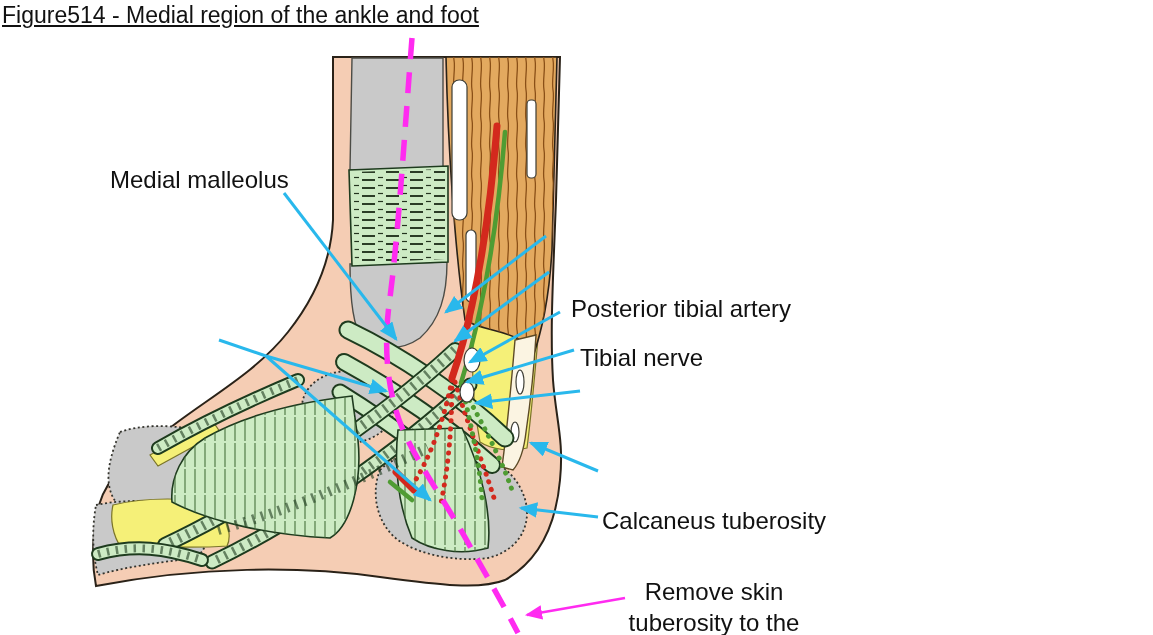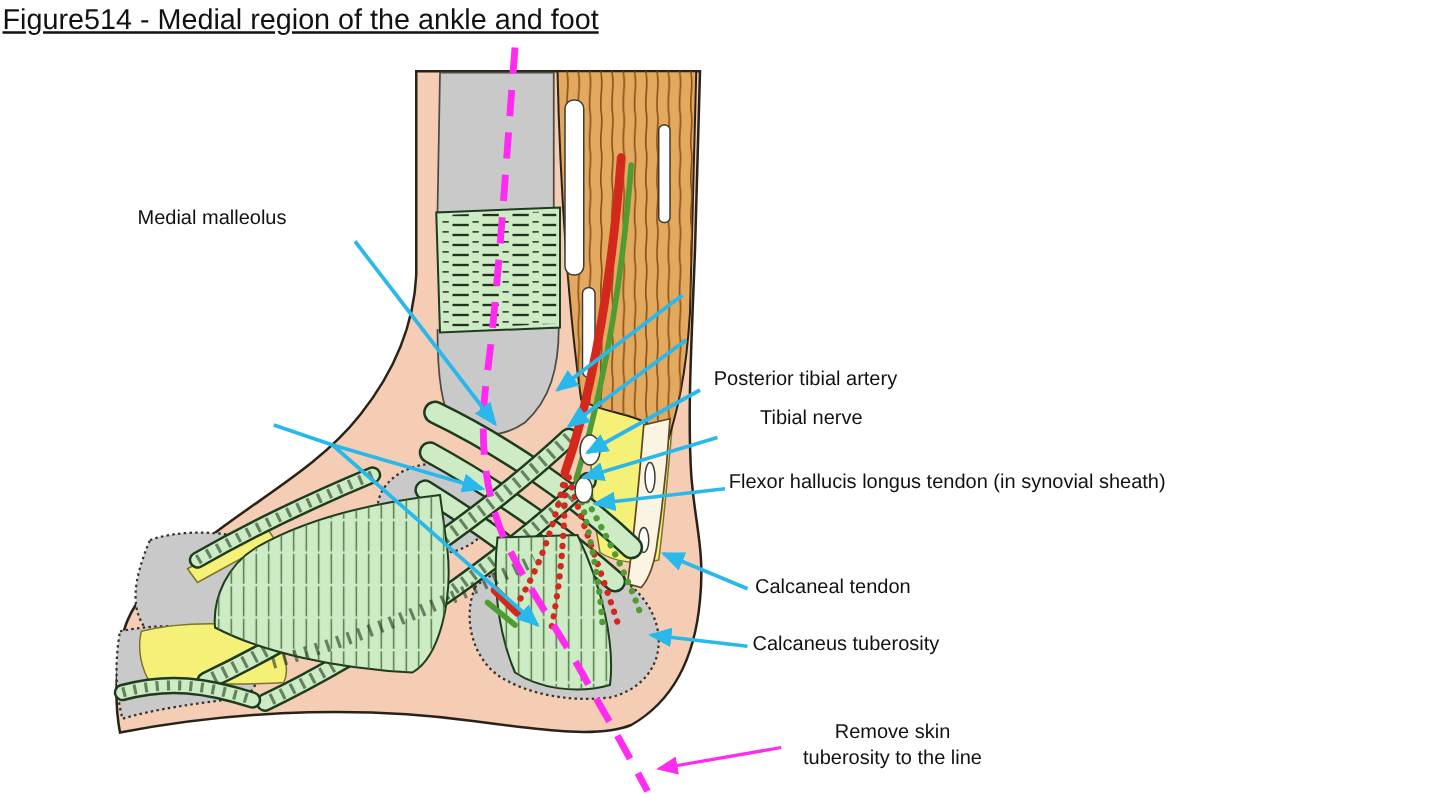--- a/index.html
+++ b/index.html
@@ -9,21 +9,21 @@
   }
   html,body{margin:0;padding:0;background:#fff;}
   body{width:1153px;height:635px;overflow:hidden;font-family:"Liberation Sans",sans-serif;}
   .stage{position:relative;width:995px;height:635px;background:#fff;}
   .stage svg{position:absolute;left:0;top:0;}
   .figure-title{
     position:absolute;left:2px;top:2px;font-size:23px;color:var(--c-text);
     text-decoration:underline;white-space:nowrap;
   }
   .lbl{
-    position:absolute;font-size:16px;color:var(--c-text);white-space:nowrap;line-height:1.15;
+    position:absolute;font-size:24px;color:var(--c-text);white-space:nowrap;line-height:1.15;
   }
   .lbl.centered{text-align:center;white-space:normal;line-height:1.3;}
   
   .ln-cyan{stroke:var(--c-leader);stroke-width:3;fill:none;}
   .ln-magenta{stroke:var(--c-cut_line);stroke-width:2.6;fill:none;}
   .mk-cyan{fill:var(--c-leader);}
   .mk-magenta{fill:var(--c-cut_line);}
   .cutline{stroke:var(--c-cut_line);stroke-width:5.5;fill:none;stroke-dasharray:21 13;}
   .skin{fill:var(--c-skin);stroke:var(--c-outline);stroke-width:2;}
   .bone{fill:var(--c-bone);stroke:#4c4c46;stroke-width:1.4;}
@@ -173,25 +173,23 @@
 
   <div class="figure-title">Figure514 - Medial region of the ankle and foot</div>
 
   <div class="lbl" style="left:110px;top:166px;">Medial malleolus</div>
 
 
 
 
   <div class="lbl" style="left:571px;top:295px;text-align:center;">Posterior tibial artery</div>
 
-  <div class="lbl" style="left:580px;top:326px;margin-left:28px;">Tibial nerve</div>
+  <div class="lbl" style="left:580px;top:344px;">Tibial nerve</div>
 
-  <div class="lbl" style="left:583px;top:377px;">Flexor hallucis longus tendon (in synovial sheath)</div>
 
-  <div class="lbl" style="left:604px;top:461px;">Calcaneal tendon</div>
 
   <div class="lbl" style="left:602px;top:507px;">Calcaneus tuberosity</div>
 
   <div class="lbl centered" style="left:614px;top:576px;width:200px;">
     <span>Remove skin</span><br>
     <span>tuberosity to the line</span>
   </div>
 
 </div>
 

